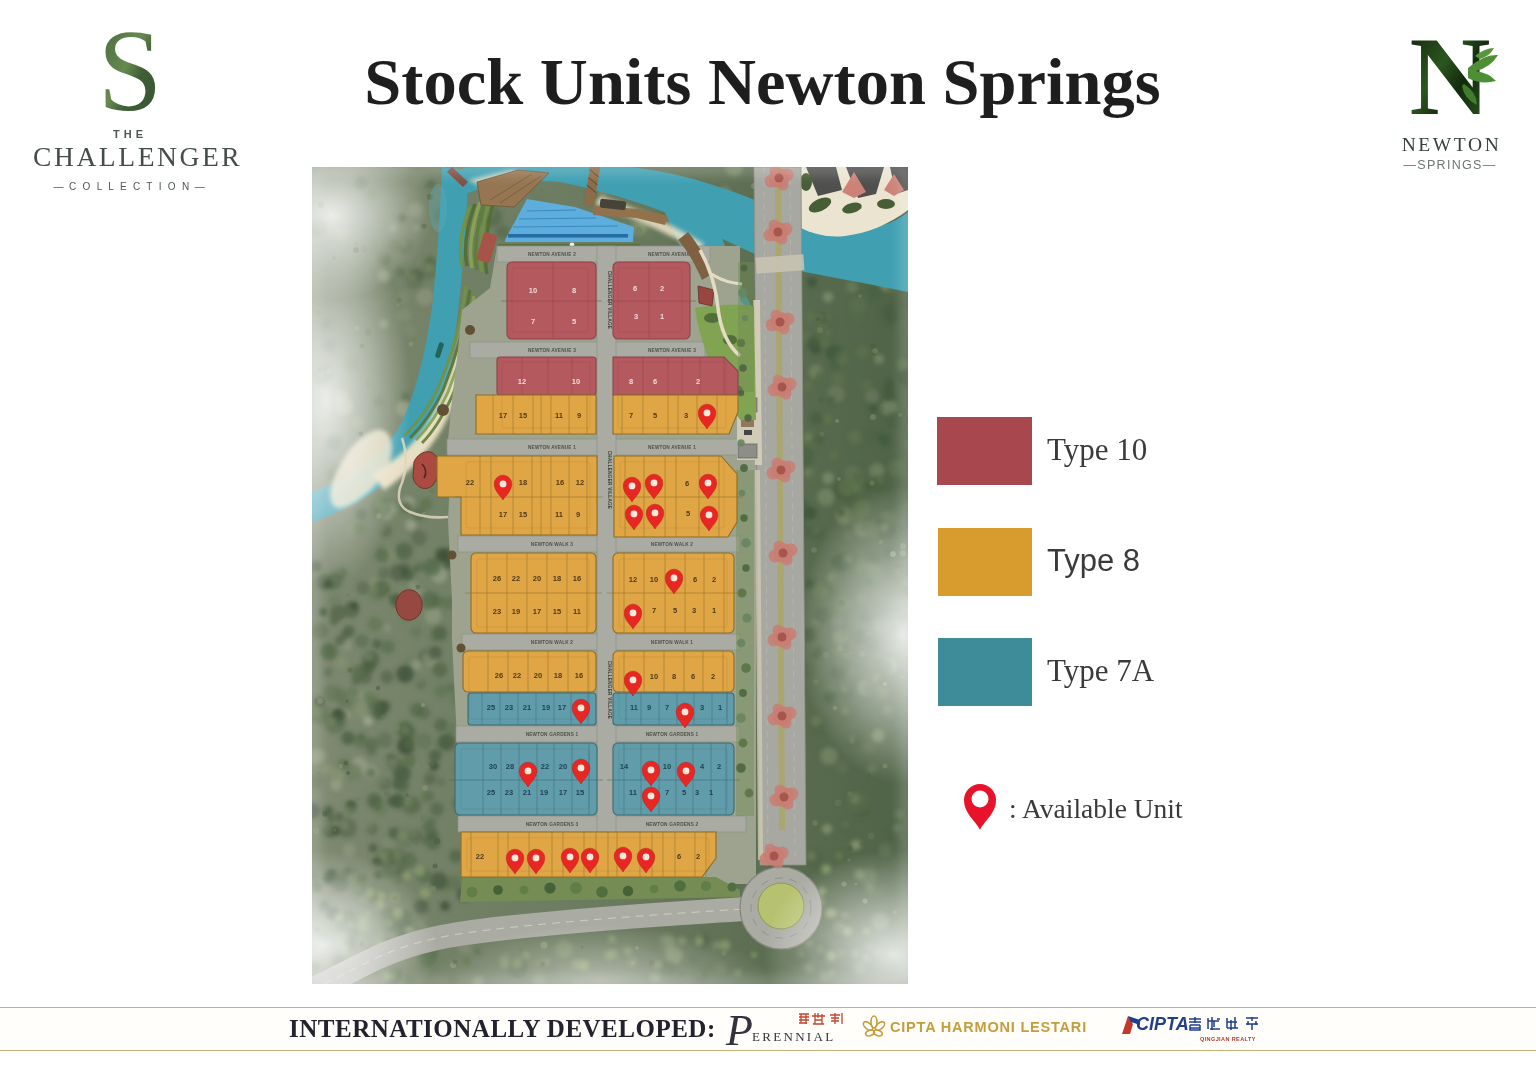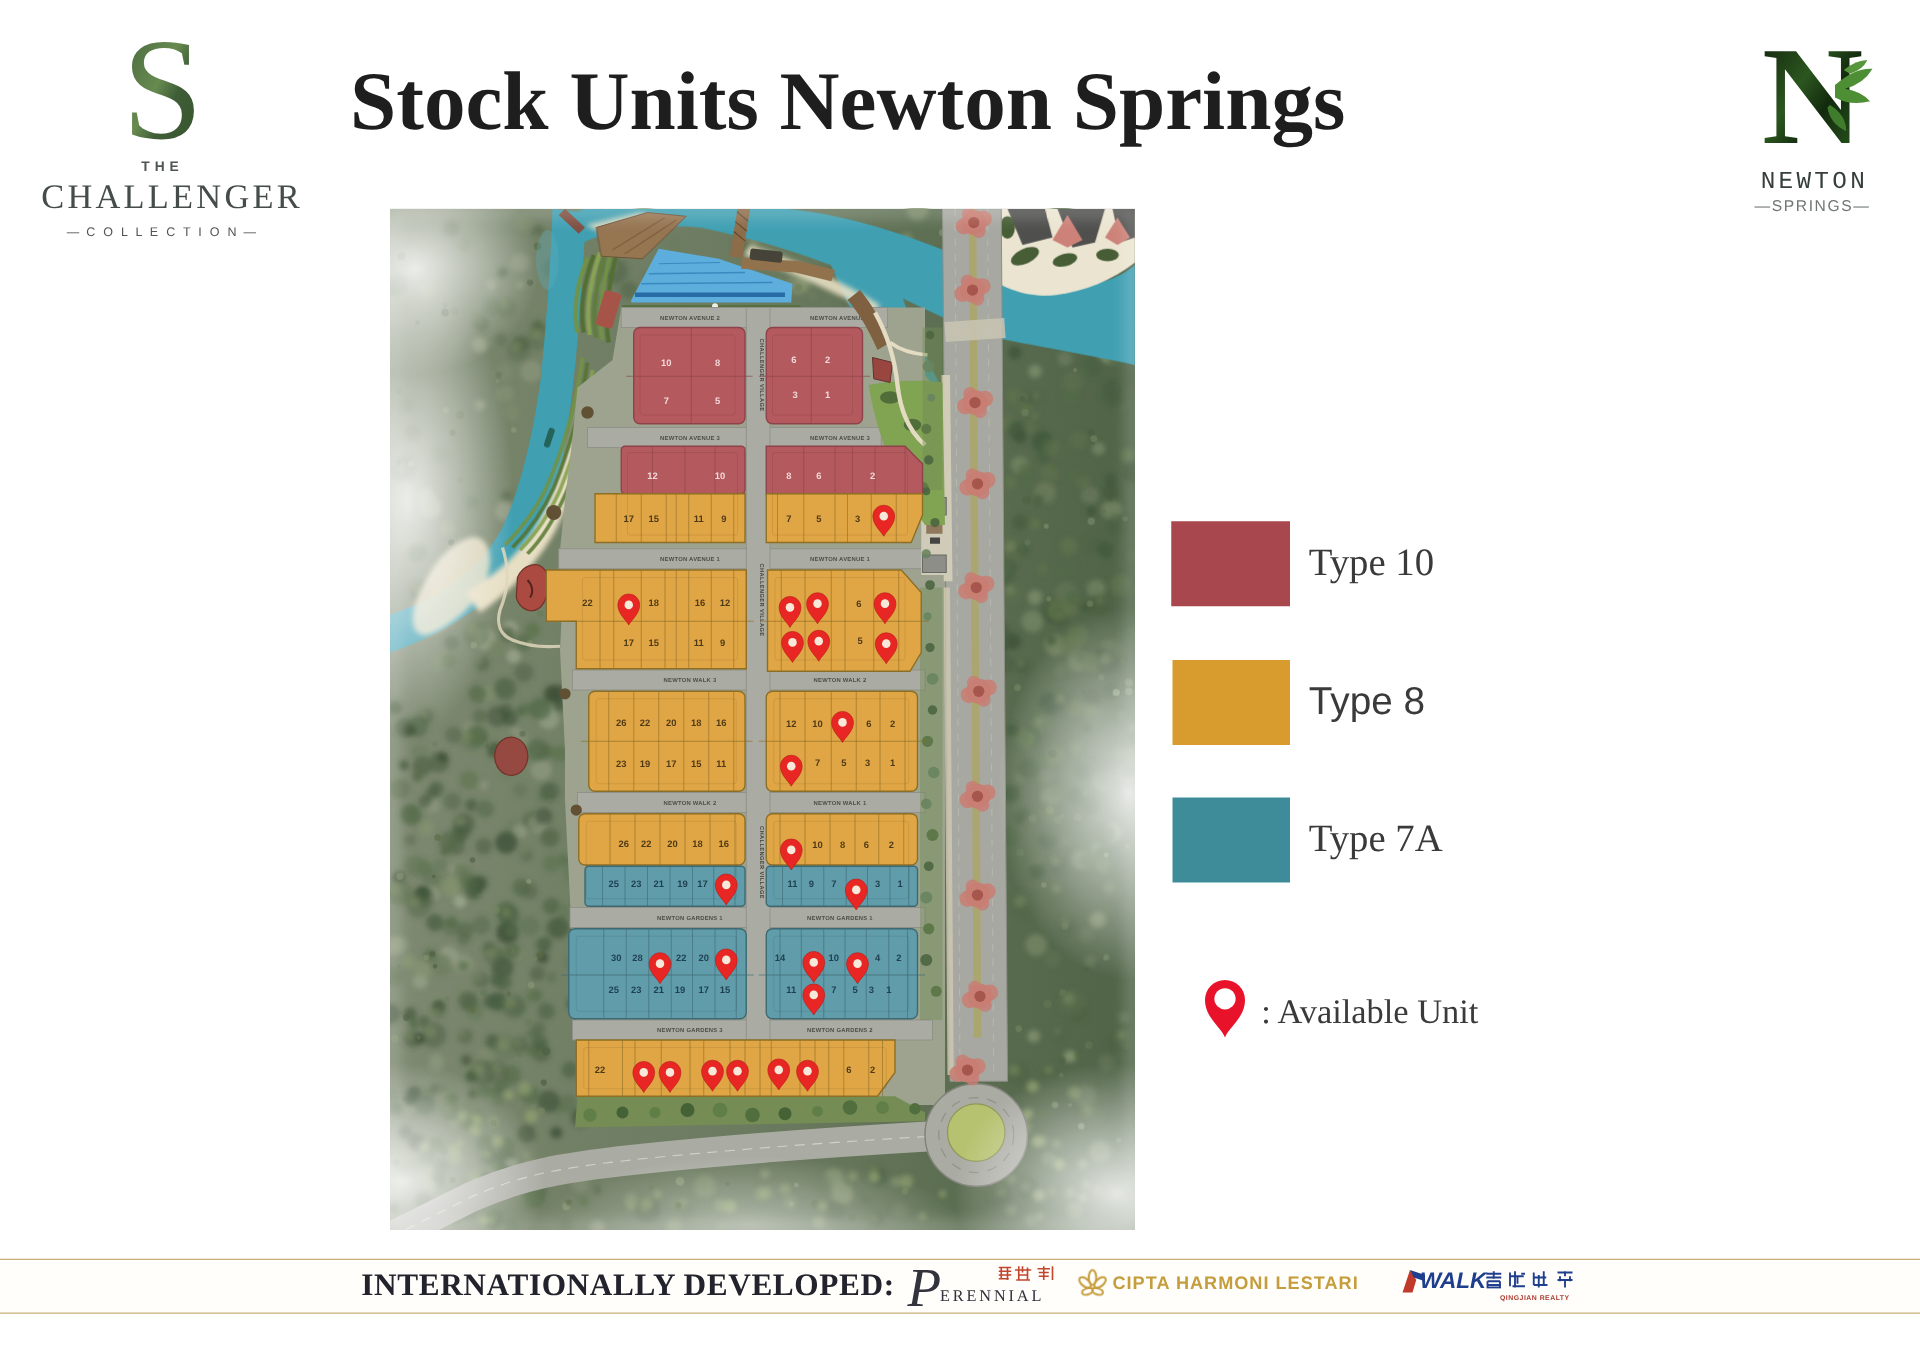--- a/index.html
+++ b/index.html
@@ -21,40 +21,40 @@
    <text x="100" y="84" text-anchor="middle" font-family="Liberation Serif,serif" font-size="116" fill="url(#sg)">S</text>
   </svg>
 
   <div style="font-size:11px;letter-spacing:4px;color:#4e5552;font-weight:bold;margin-top:14px;">THE</div>
 
   <div style="font-family:'Liberation Serif',serif;font-size:27.5px;letter-spacing:2.6px;color:#454d4a;margin-top:1px;margin-left:3px;">CHALLENGER</div>
 
   <div style="font-size:10px;letter-spacing:1.8px;color:#4e5552;margin-top:8px;">— C O L L E C T I O N —</div>
 </div>
 
-<div class="abs" style="left:280px;top:44px;width:965px;font-family:'Liberation Serif',serif;font-weight:bold;font-size:66.5px;color:#1e1e1e;">Stock Units Newton Springs</div>
+<div class="abs" style="left:280px;top:44px;width:965px;text-align:center;font-family:'Liberation Serif',serif;font-weight:bold;font-size:66.5px;color:#1e1e1e;">Stock Units Newton Springs</div>
 
 <div class="abs" style="left:1380px;top:26px;width:140px;height:160px;text-align:center;">
 
   <svg width="140" height="100" style="display:block;">
     <defs>
       <linearGradient id="ng" x1="0" y1="0" x2="1" y2="1">
         <stop offset="0" stop-color="#101d0b"></stop>
           <stop offset="0.4" stop-color="#2b561f"></stop>
         <stop offset="0.6" stop-color="#132a0e"></stop>
           <stop offset="1" stop-color="#2e6323"></stop>
       </linearGradient>
     </defs>
     <text x="70" y="88" text-anchor="middle" font-family="Liberation Serif,serif" font-size="112" font-weight="bold" fill="url(#ng)">N</text>
     <path d="M88,42 q16,-14 30,-13 q-7,12 -22,16 q13,2 20,10 q-15,4 -28,-3 Z" fill="#4e8f35"></path>
     <path d="M84,58 q13,8 13,21 q-13,-6 -15,-19 Z" fill="#3f7c2b"></path>
     <path d="M95,30 q10,-8 19,-8 q-4,8 -14,11 Z" fill="#57963c"></path>
   </svg>
 
-  <div style="font-family:Liberation Mono, monospace;font-size:19.5px;letter-spacing:2.6px;color:#353f3b;margin-top:8px;margin-left:3px;text-align:center;">NEWTON</div>
+  <div style="font-family:Liberation Serif, serif;font-size:19.5px;letter-spacing:2.6px;color:#353f3b;margin-top:8px;margin-left:3px;text-align:center;">NEWTON</div>
 
   <div style="font-size:12.5px;letter-spacing:1.3px;color:#6e7672;margin-top:2px;">—SPRINGS—</div>
 </div>
 
 <svg class="abs" style="left:312px;top:167px;" width="596" height="817" viewBox="312 167 596 817">
 <defs>
 <filter id="b1" x="-30%" y="-30%" width="160%" height="160%">
         <feGaussianBlur stdDeviation="2.2"></feGaussianBlur>
       </filter>
 <filter id="b2" x="-60%" y="-60%" width="220%" height="220%">
@@ -1745,21 +1745,21 @@
     </g>
   </svg>
   <span style="position:absolute;left:28px;top:7px;font-size:14.5px;font-weight:bold;letter-spacing:0.8px;color:#c59d3c;white-space:nowrap;">CIPTA HARMONI LESTARI</span>
 </div>
 
 <div class="abs" style="left:1120px;top:1012px;width:160px;height:34px;">
   <svg width="22" height="22" style="position:absolute;left:0;top:2px;" viewBox="0 0 22 22">
     <path d="M2,20 L8,2 L13,10 L10,20 Z" fill="#c0392b"></path>
     <path d="M8,2 L20,6 L20,11 L11,8 Z" fill="#1f3e8e"></path>
   </svg>
-  <span style="position:absolute;left:16px;top:2px;font-size:18px;font-weight:bold;font-style:italic;color:#1f3e8e;white-space:nowrap;">WALK</span>
+  <span style="position:absolute;left:16px;top:2px;font-size:18px;font-weight:bold;font-style:italic;color:#1f3e8e;white-space:nowrap;">CIPTA</span>
   <svg style="position:absolute;left:68px;top:4px;" width="76" height="15" viewBox="0 0 76 15">
    <g stroke="#1f3e8e" stroke-width="1.5" fill="none">
     <path d="M1,3 H13 M1,6 H13 M7,1 V7 M2,9 H12 M2,9 V14 H12 V9 M2,12 H12"></path>
     <path d="M20,2 V13 M24,1 V14 M20,5 H31 M26,5 V11 M22,13 H32 M29,3 H32"></path>
     <path d="M39,2 V12 M43,4 V14 M39,6 H49 M47,1 V12 M39,12 H50"></path>
     <path d="M58,2 H70 M64,1 V5 M60,5 V9 M58,8 H70 M64,8 V14 M68,5 V9"></path>
    </g>
   </svg>
   <span style="position:absolute;left:80px;top:24px;font-size:5.5px;font-weight:bold;color:#b03a30;letter-spacing:0.4px;white-space:nowrap;">QINGJIAN REALTY</span>
 </div>

